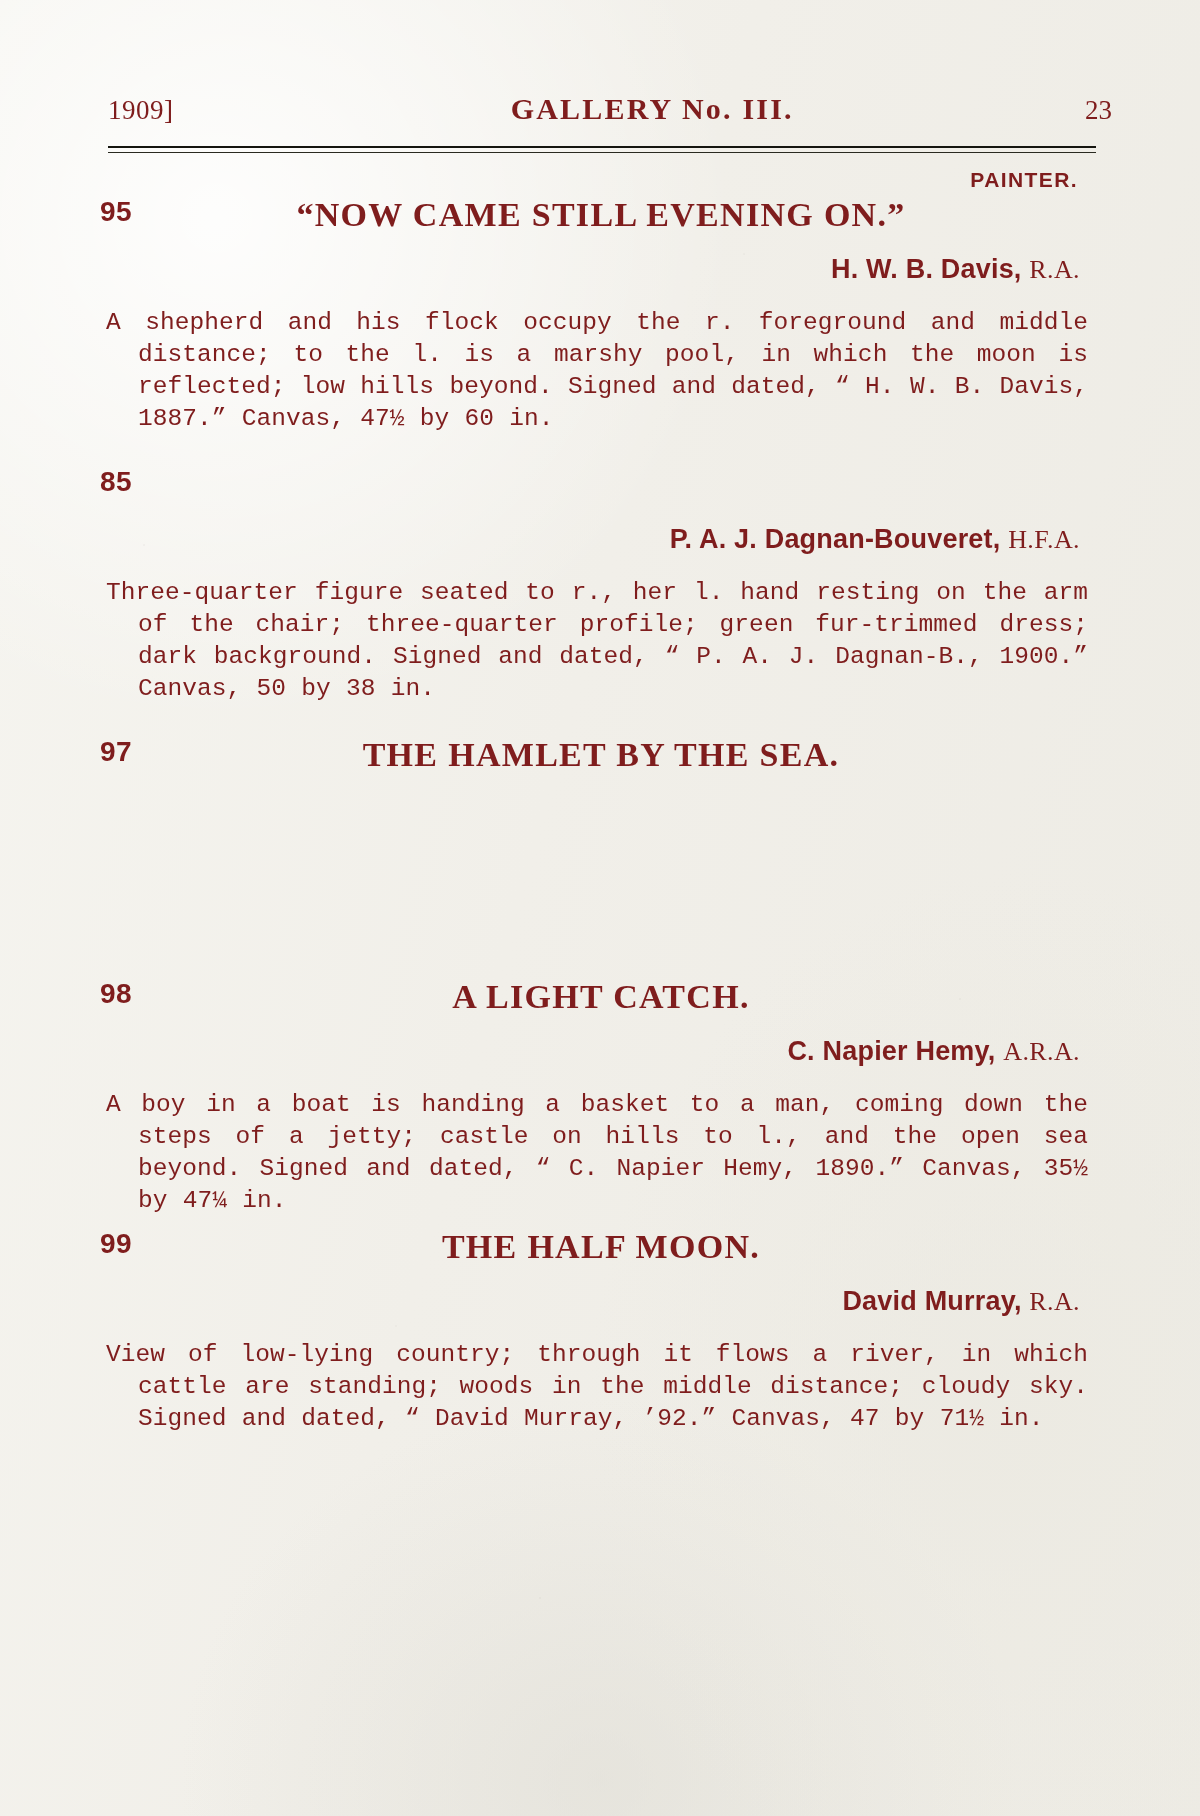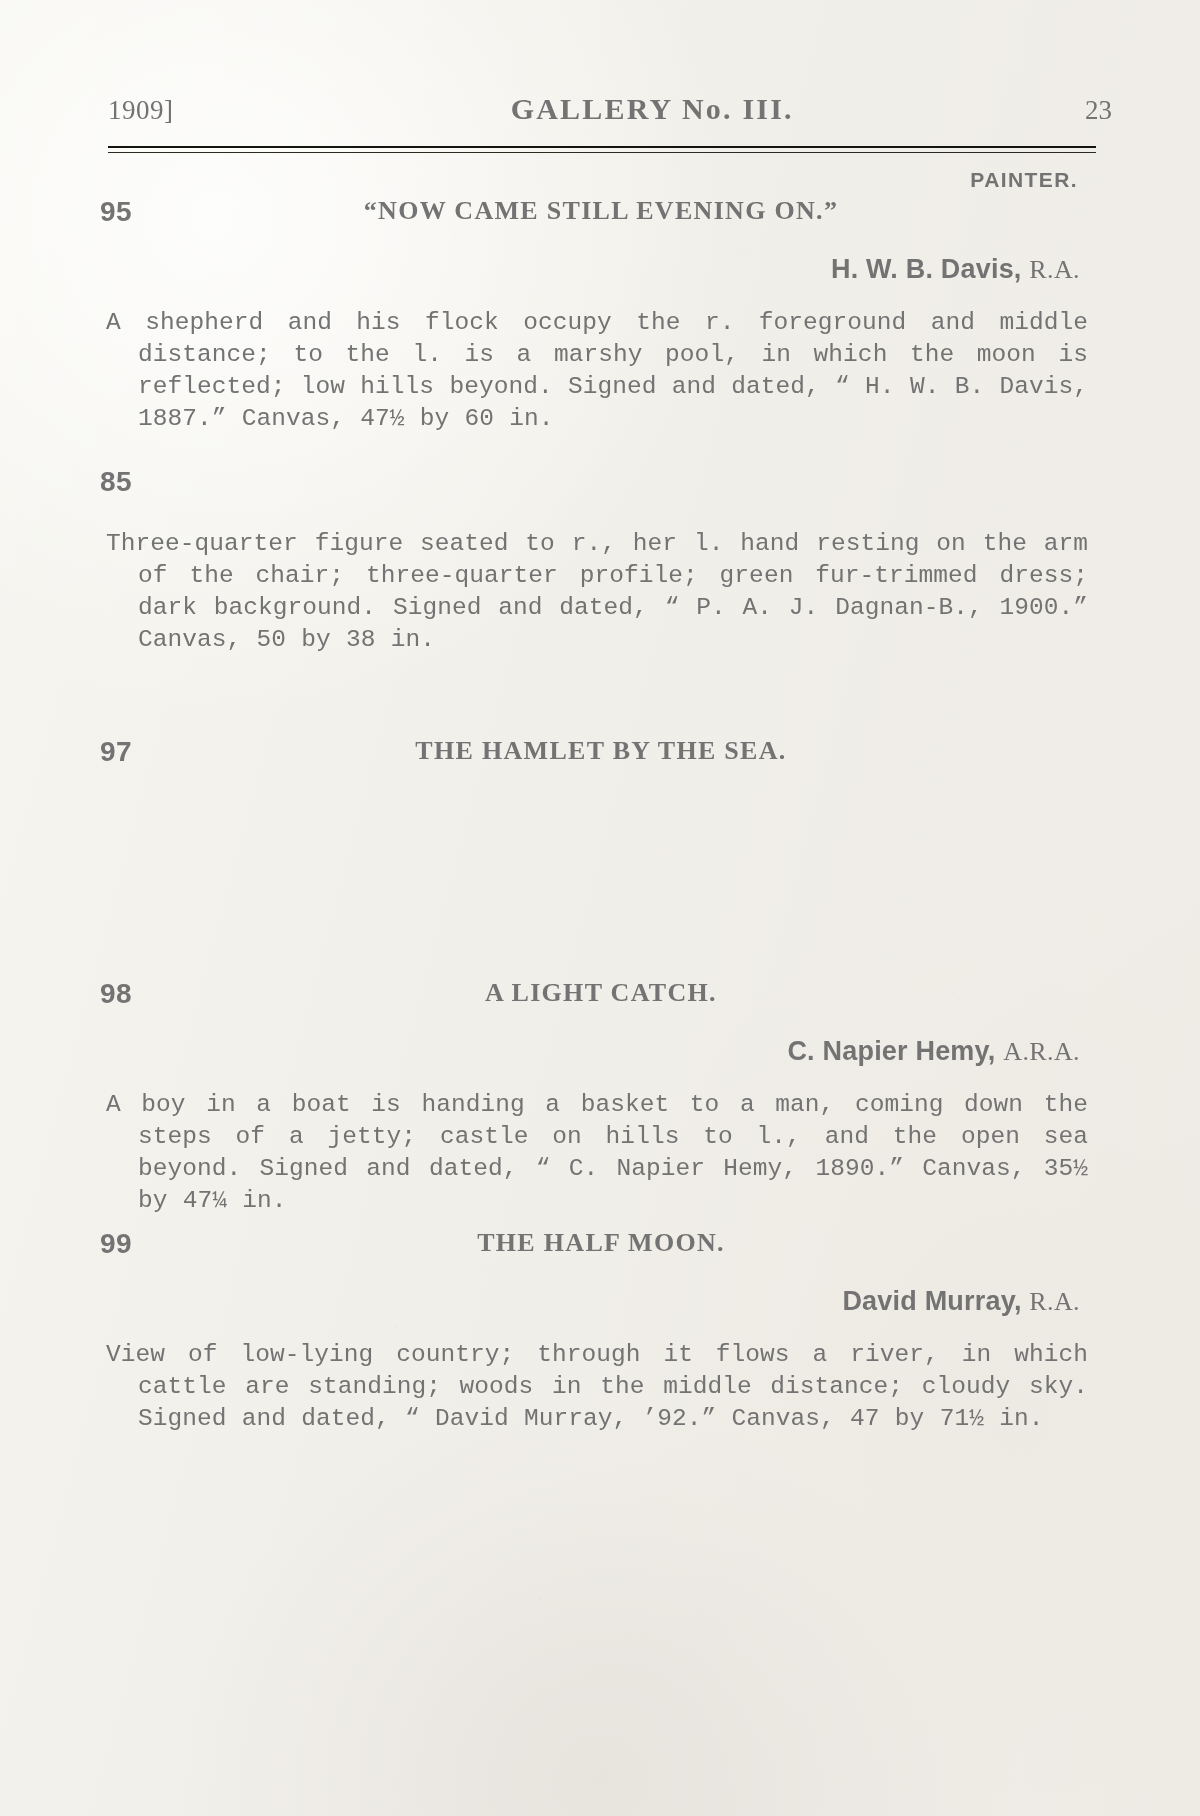--- a/index.html
+++ b/index.html
@@ -8,21 +8,21 @@
     background: #ffffff;
   }
   .page {
     position: relative;
     width: 1200px;
     height: 1816px;
     margin: 0 auto;
     background: #f2f1ec;
     overflow: hidden;
     font-family: "Liberation Serif", "DejaVu Serif", serif;
-    color: #737373;
+    color: #7f1d1d;
   }
   
   .page::before {
     content: "";
     position: absolute;
     inset: 0;
     background:
       radial-gradient(ellipse 70% 45% at 18% 12%, rgba(255,255,255,0.85), rgba(255,255,255,0) 62%),
       radial-gradient(ellipse 60% 50% at 85% 78%, rgba(236,234,226,0.9), rgba(255,255,255,0) 60%),
       radial-gradient(ellipse 50% 30% at 50% 98%, rgba(222,220,212,0.55), rgba(255,255,255,0) 70%),
@@ -115,21 +115,21 @@
     position: absolute;
     left: 4px;
     top: 0;
     font-size: 28px;
     font-weight: 700;
     font-family: "Liberation Sans", sans-serif;
     letter-spacing: 0.5px;
   }
   .entry-title {
     text-align: center;
-    font-size: 26px;
+    font-size: 34px;
     font-weight: 700;
     letter-spacing: 1.3px;
     font-family: "Liberation Serif", serif;
     padding: 0 70px 0 80px;
   }
   .entry-title .plain {
     font-weight: 400;
     letter-spacing: 0.6px;
   }
   .entry-artist {
@@ -190,20 +190,24 @@
         <span>H. W. B. Davis,</span>
         <span class="suffix">R.A.</span>
       </div>
       <div class="entry-desc">A shepherd and his flock occupy the r. foreground and middle distance; to the l. is a marshy pool, in which the moon is reflected; low hills beyond.  Signed and dated, “ H. W. B. Davis, 1887.”  Canvas, 47½ by 60 in.</div>
     </div>
 
     <div class="entry" style="top:466px;">
       <div class="entry-head">
         <span class="entry-number">85</span>
       </div>
+      <div class="entry-artist">
+        <span>P. A. J. Dagnan-Bouveret,</span>
+        <span class="suffix">H.F.A.</span>
+      </div>
       <div class="entry-desc">Three-quarter figure seated to r., her l. hand resting on the arm of the chair; three-quarter profile; green fur-trimmed dress; dark background.  Signed and dated, “ P. A. J. Dagnan-B., 1900.”  Canvas, 50 by 38 in.</div>
     </div>
 
     <div class="entry" style="top:736px;">
       <div class="entry-head">
         <span class="entry-number">97</span>
         <div class="entry-title">
           <span class="plain"></span><span>THE HAMLET BY THE SEA.</span>
         </div>
       </div>

